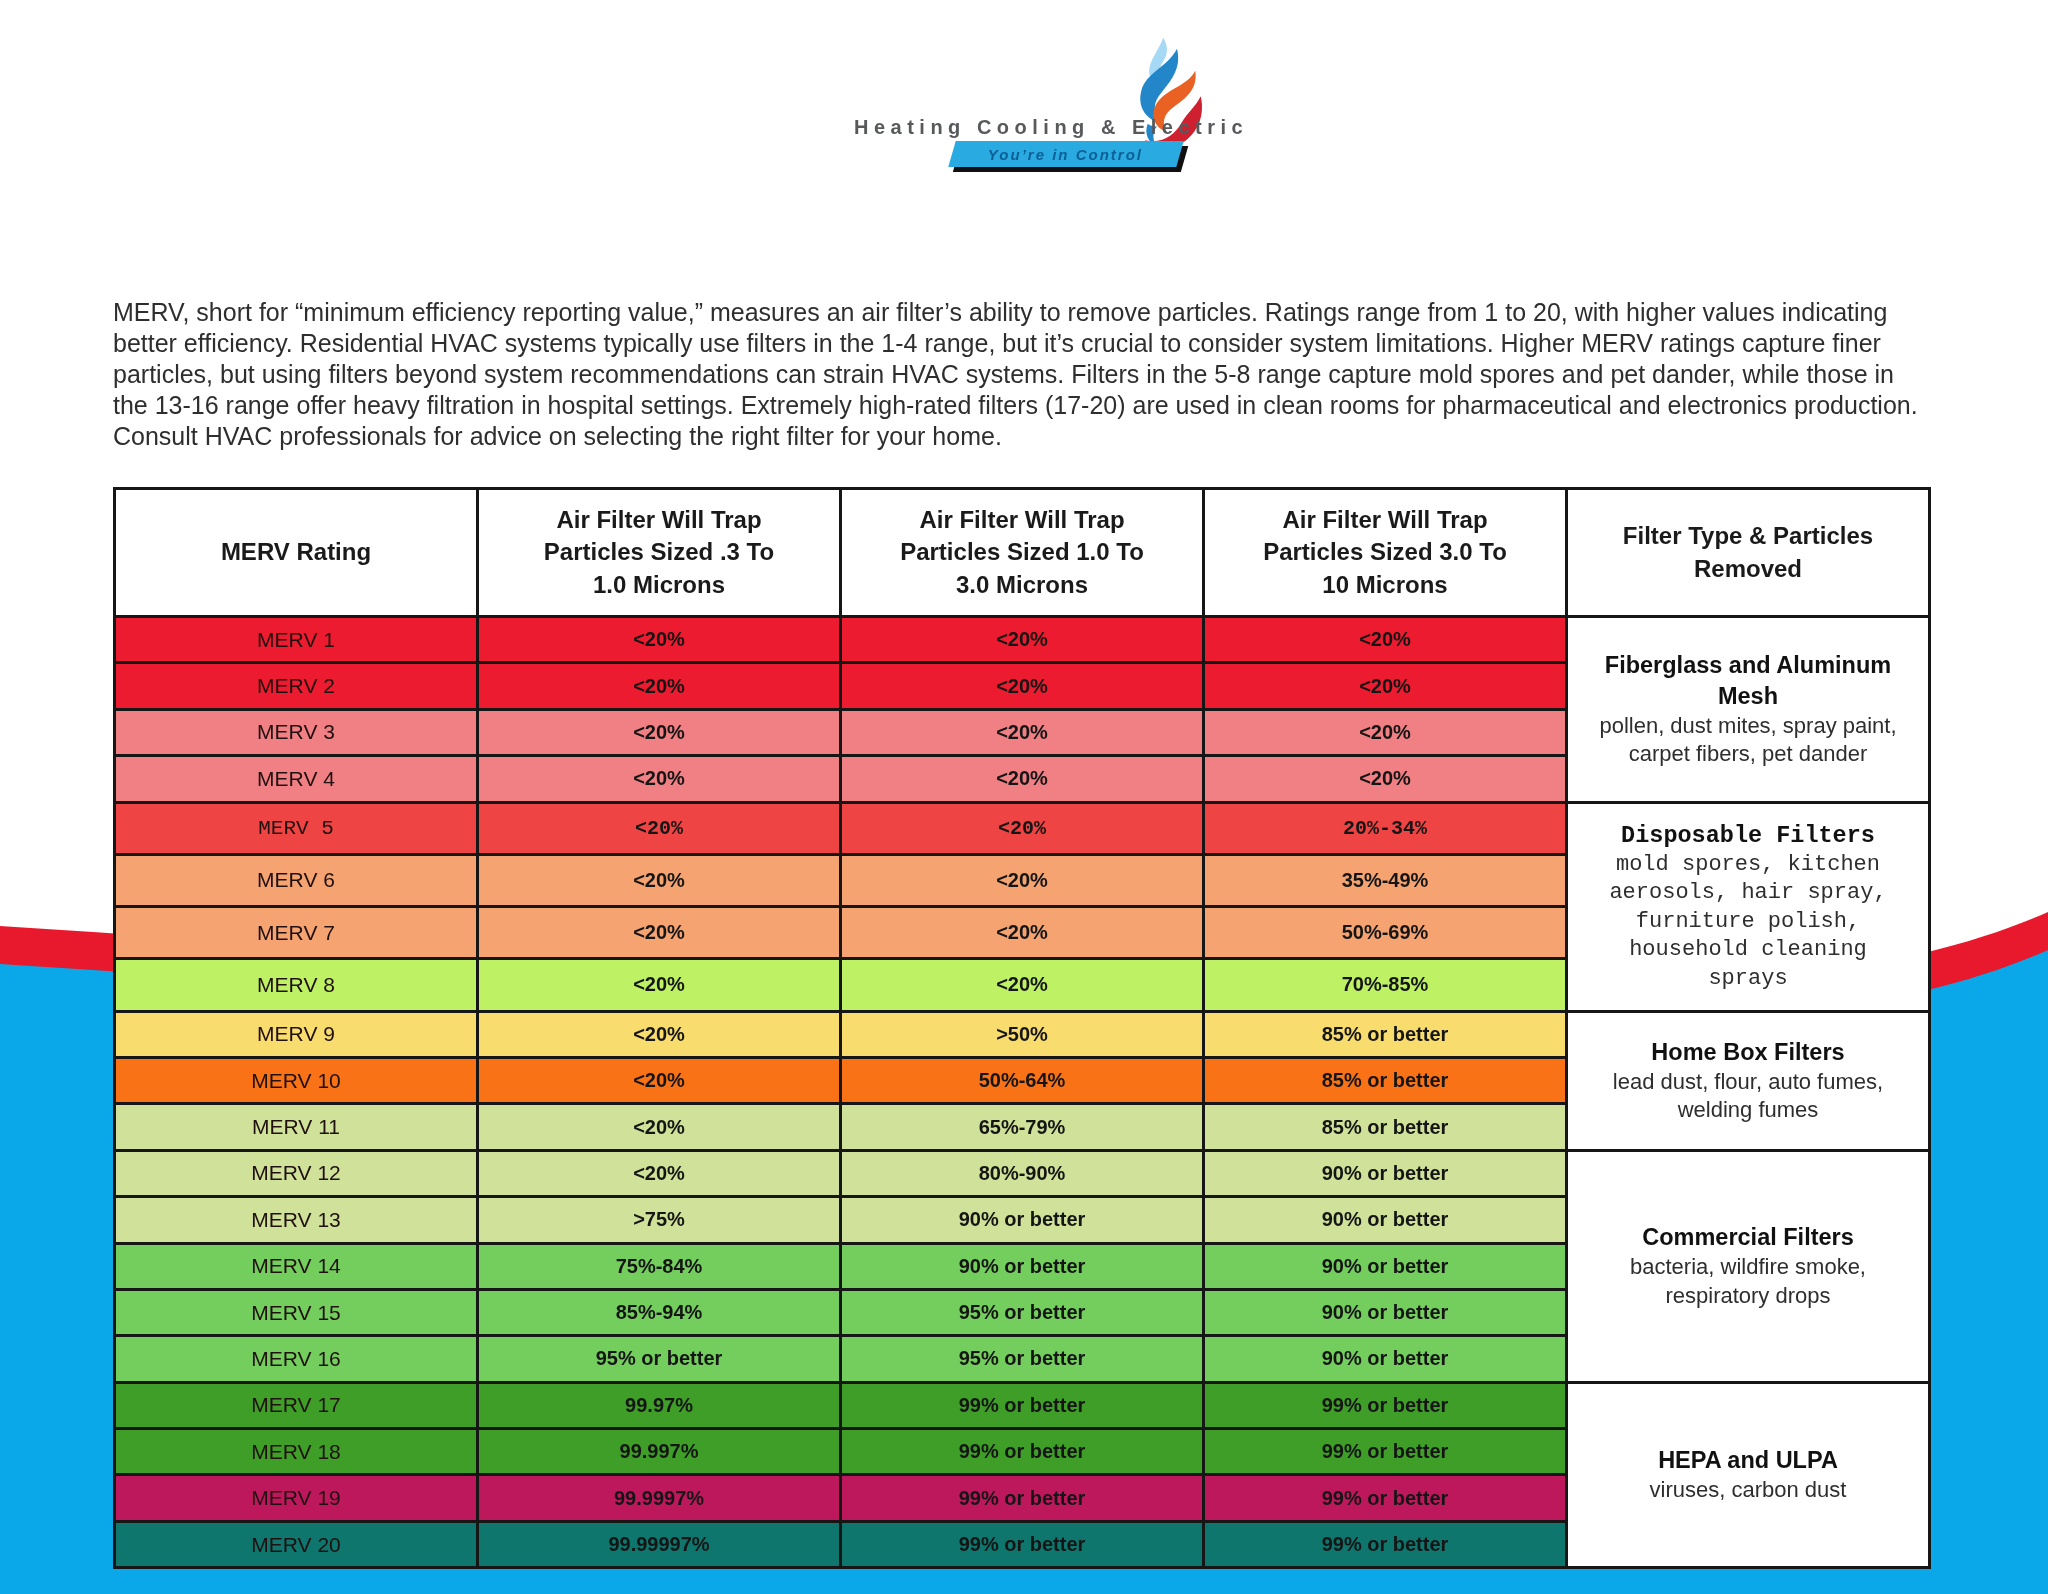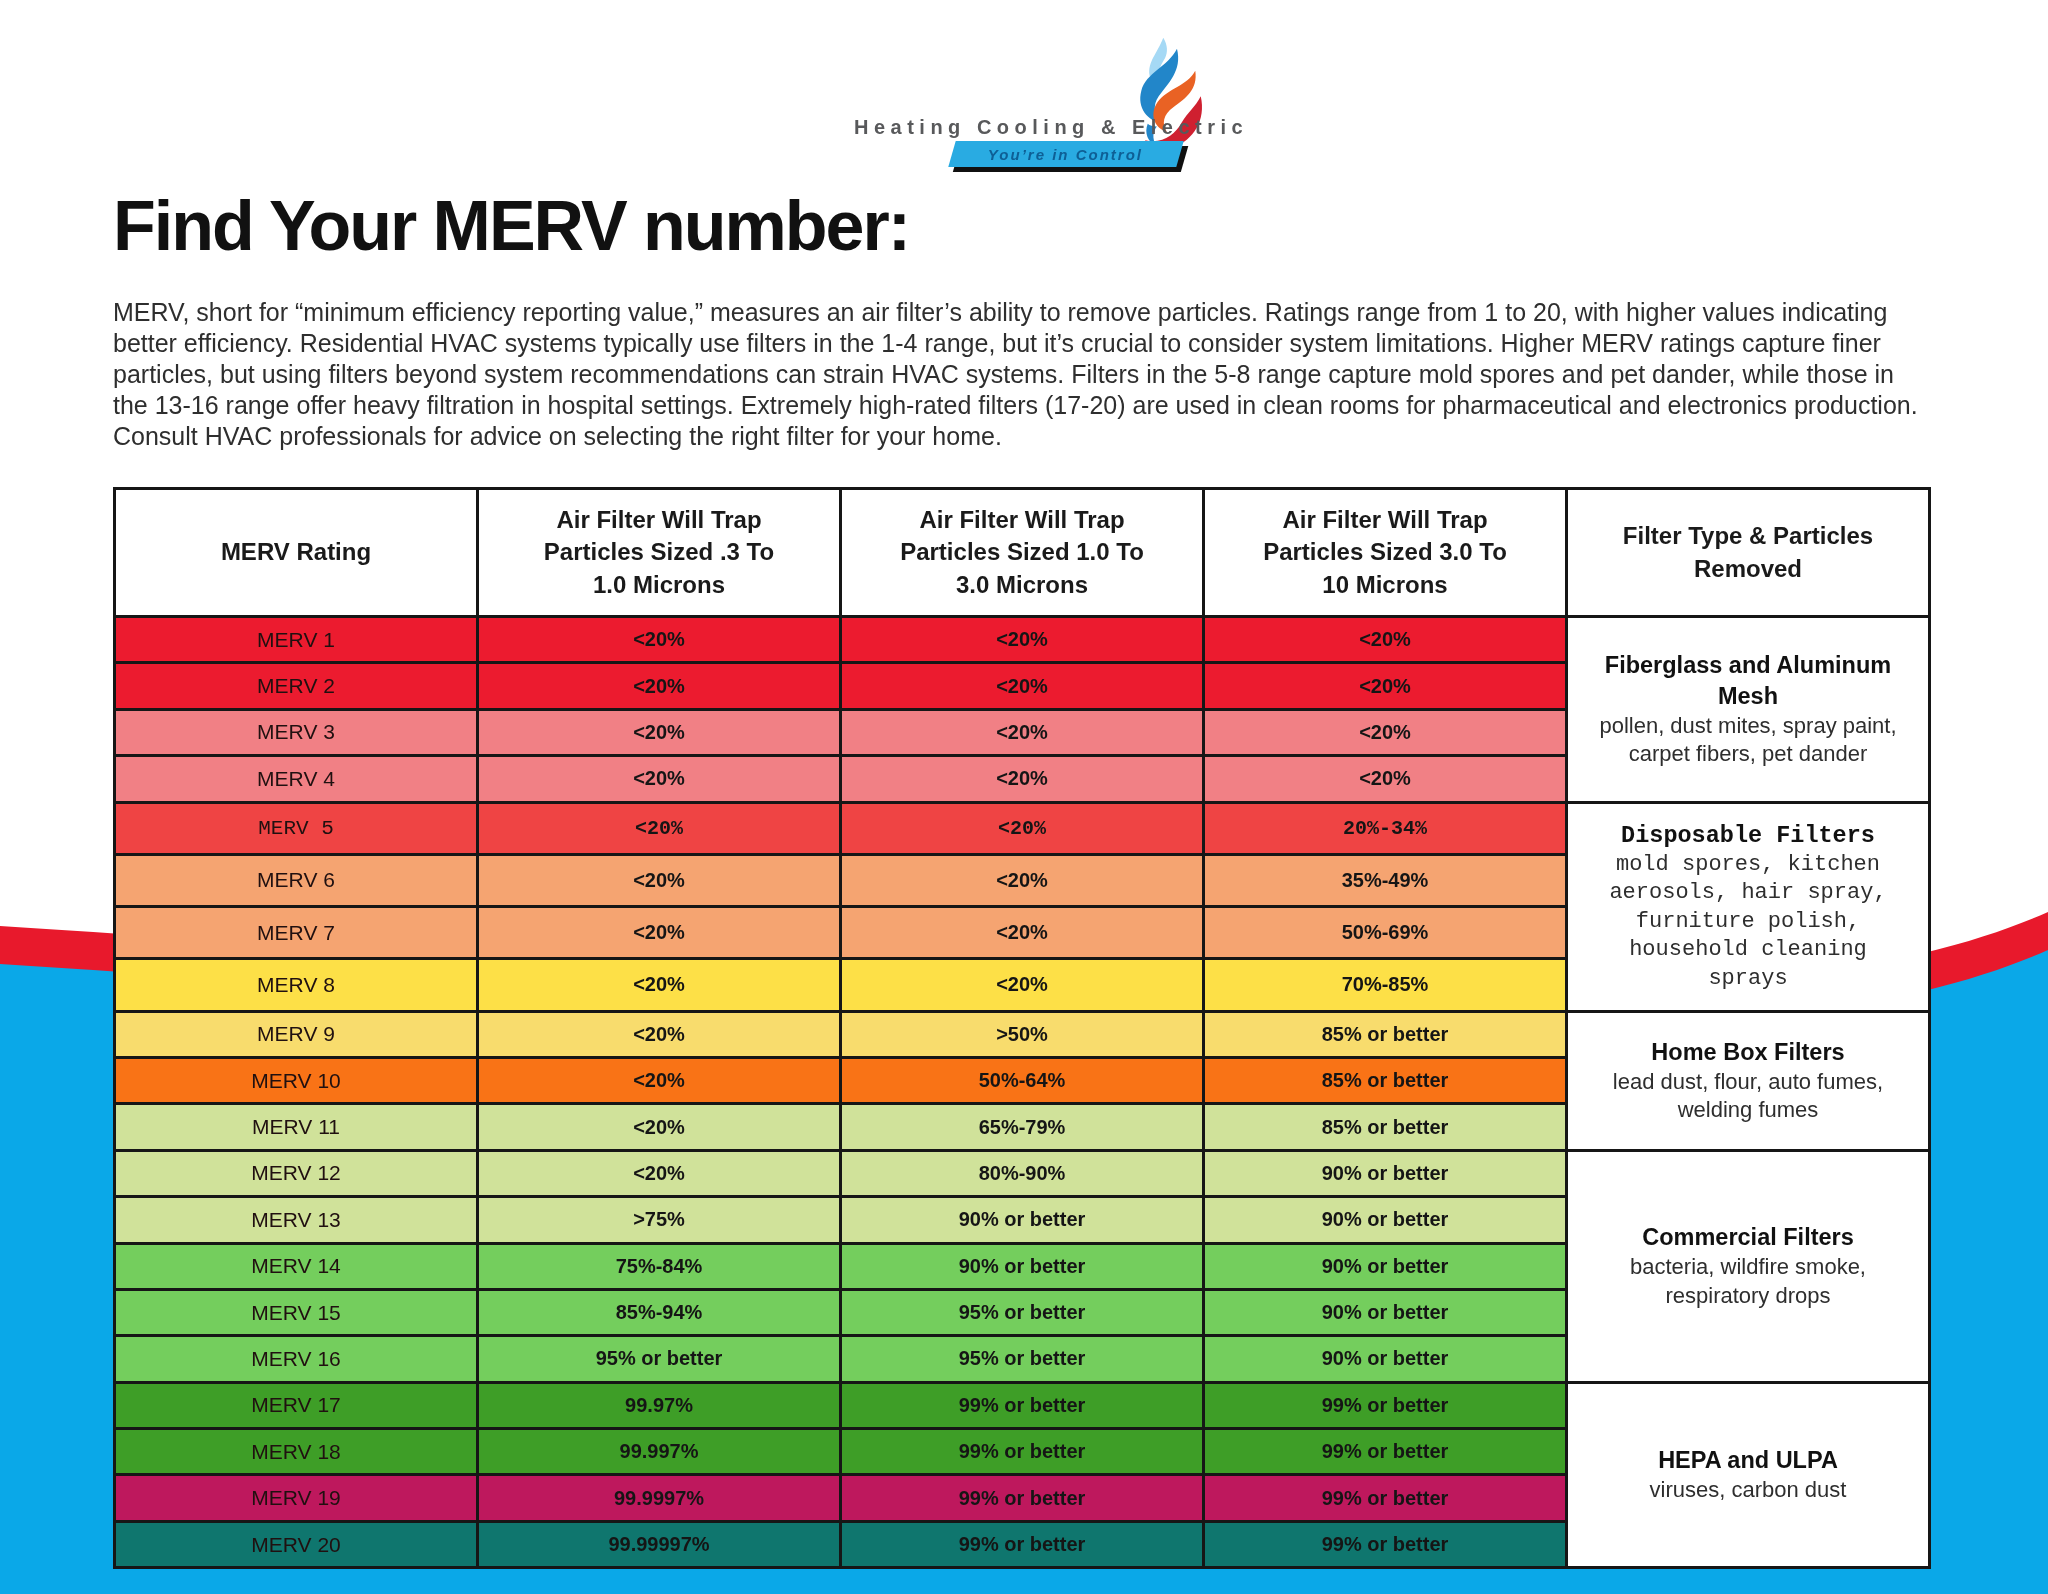--- a/index.html
+++ b/index.html
@@ -62,21 +62,20 @@
       <path d="M82,38 C85,58 72,68 58,78 C47,86 45,96 51,105 C36,100 32,85 41,72 C52,57 73,55 82,38 Z" fill="#e96224"></path>
       <path d="M88,66 C94,92 80,114 58,122 C45,127 33,123 27,114 C45,119 60,108 67,95 C74,83 82,78 88,66 Z" fill="#cf2030"></path>
       <path d="M30,96 C26,106 30,116 40,121 C34,112 36,104 40,99 C36,99 32,98 30,96 Z" fill="#2286c9"></path>
     </svg>
     <div class="tagline">Heating Cooling &amp; Electric</div>
     <div class="banner" style="background:#29abe2;">
       <span>You’re in Control</span>
     </div>
   </div>
 
-  <div class="h1">Find Your MERV number:</div>
 
   <div class="intro">MERV, short for “minimum efficiency reporting value,” measures an air filter’s ability to remove particles. Ratings range from 1 to 20, with higher values indicating better efficiency. Residential HVAC systems typically use filters in the 1-4 range, but it’s crucial to consider system limitations. Higher MERV ratings capture finer particles, but using filters beyond system recommendations can strain HVAC systems. Filters in the 5-8 range capture mold spores and pet dander, while those in the 13-16 range offer heavy filtration in hospital settings. Extremely high-rated filters (17-20) are used in clean rooms for pharmaceutical and electronics production. Consult HVAC professionals for advice on selecting the right filter for your home.</div>
 
   <div class="tbl-wrap">
   <table>
     <colgroup>
           <col>
           <col>
           <col>
           <col>
@@ -135,21 +134,21 @@
         <td class="val">&lt;20%</td>
         <td class="val">&lt;20%</td>
         <td class="val">35%-49%</td>
       </tr>
       <tr style="background-color: rgb(245, 164, 113);">
         <td class="rating">MERV 7</td>
         <td class="val">&lt;20%</td>
         <td class="val">&lt;20%</td>
         <td class="val">50%-69%</td>
       </tr>
-      <tr style="background-color: #fde047;">
+      <tr style="background-color: #bef264;">
         <td class="rating">MERV 8</td>
         <td class="val">&lt;20%</td>
         <td class="val">&lt;20%</td>
         <td class="val">70%-85%</td>
       </tr>
       <tr style="background-color: rgb(248, 220, 109);">
         <td class="rating">MERV 9</td>
         <td class="val">&lt;20%</td>
         <td class="val">&gt;50%</td>
         <td class="val">85% or better</td>

